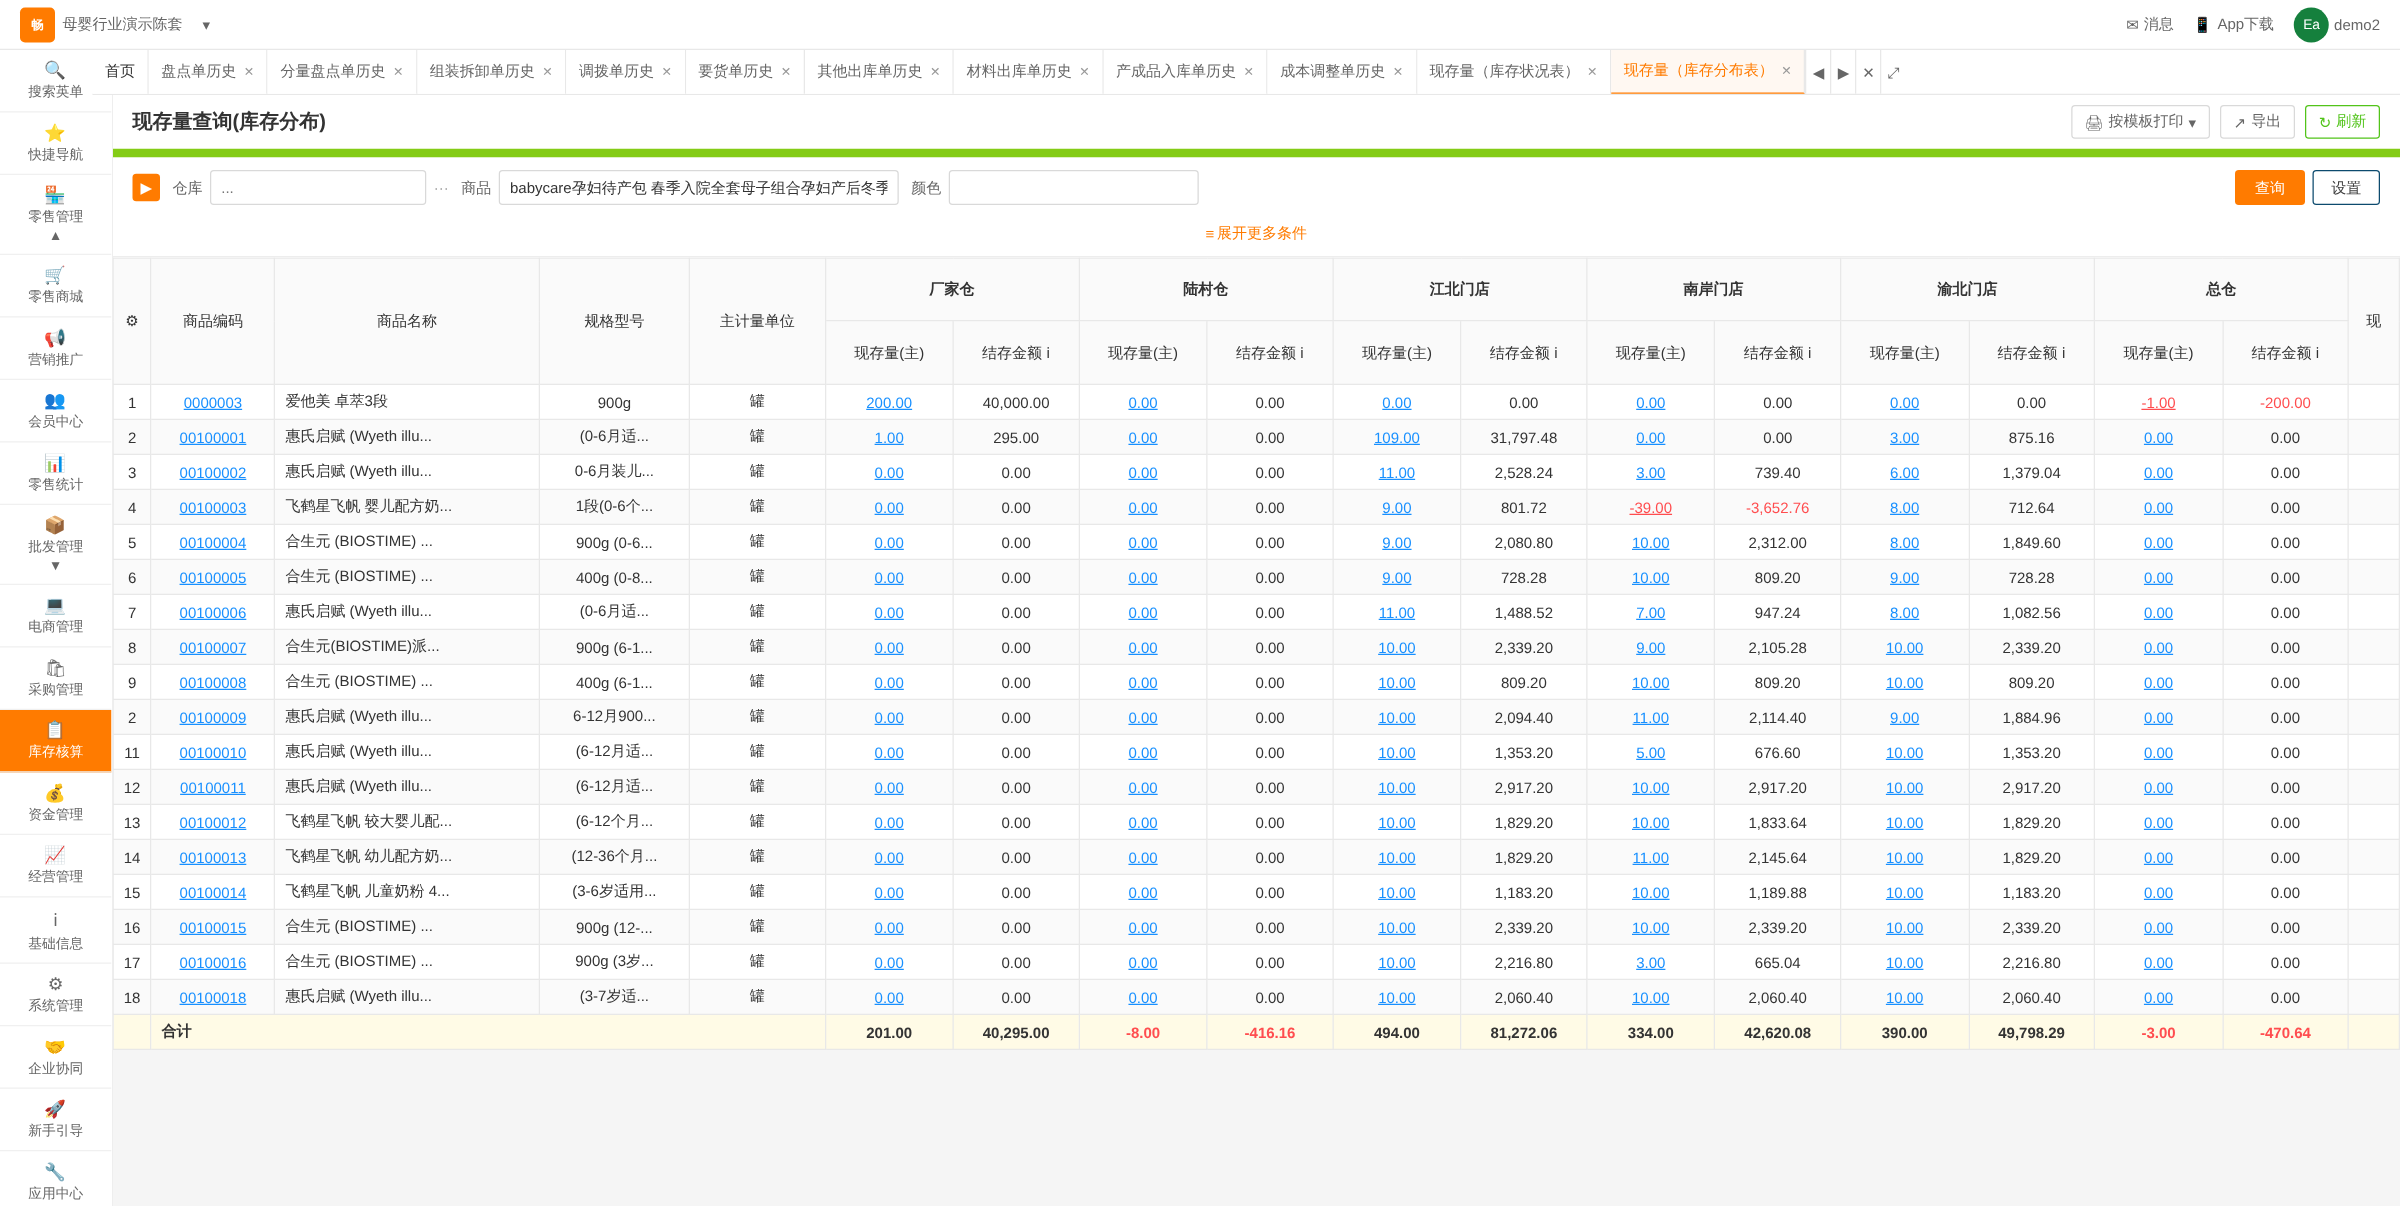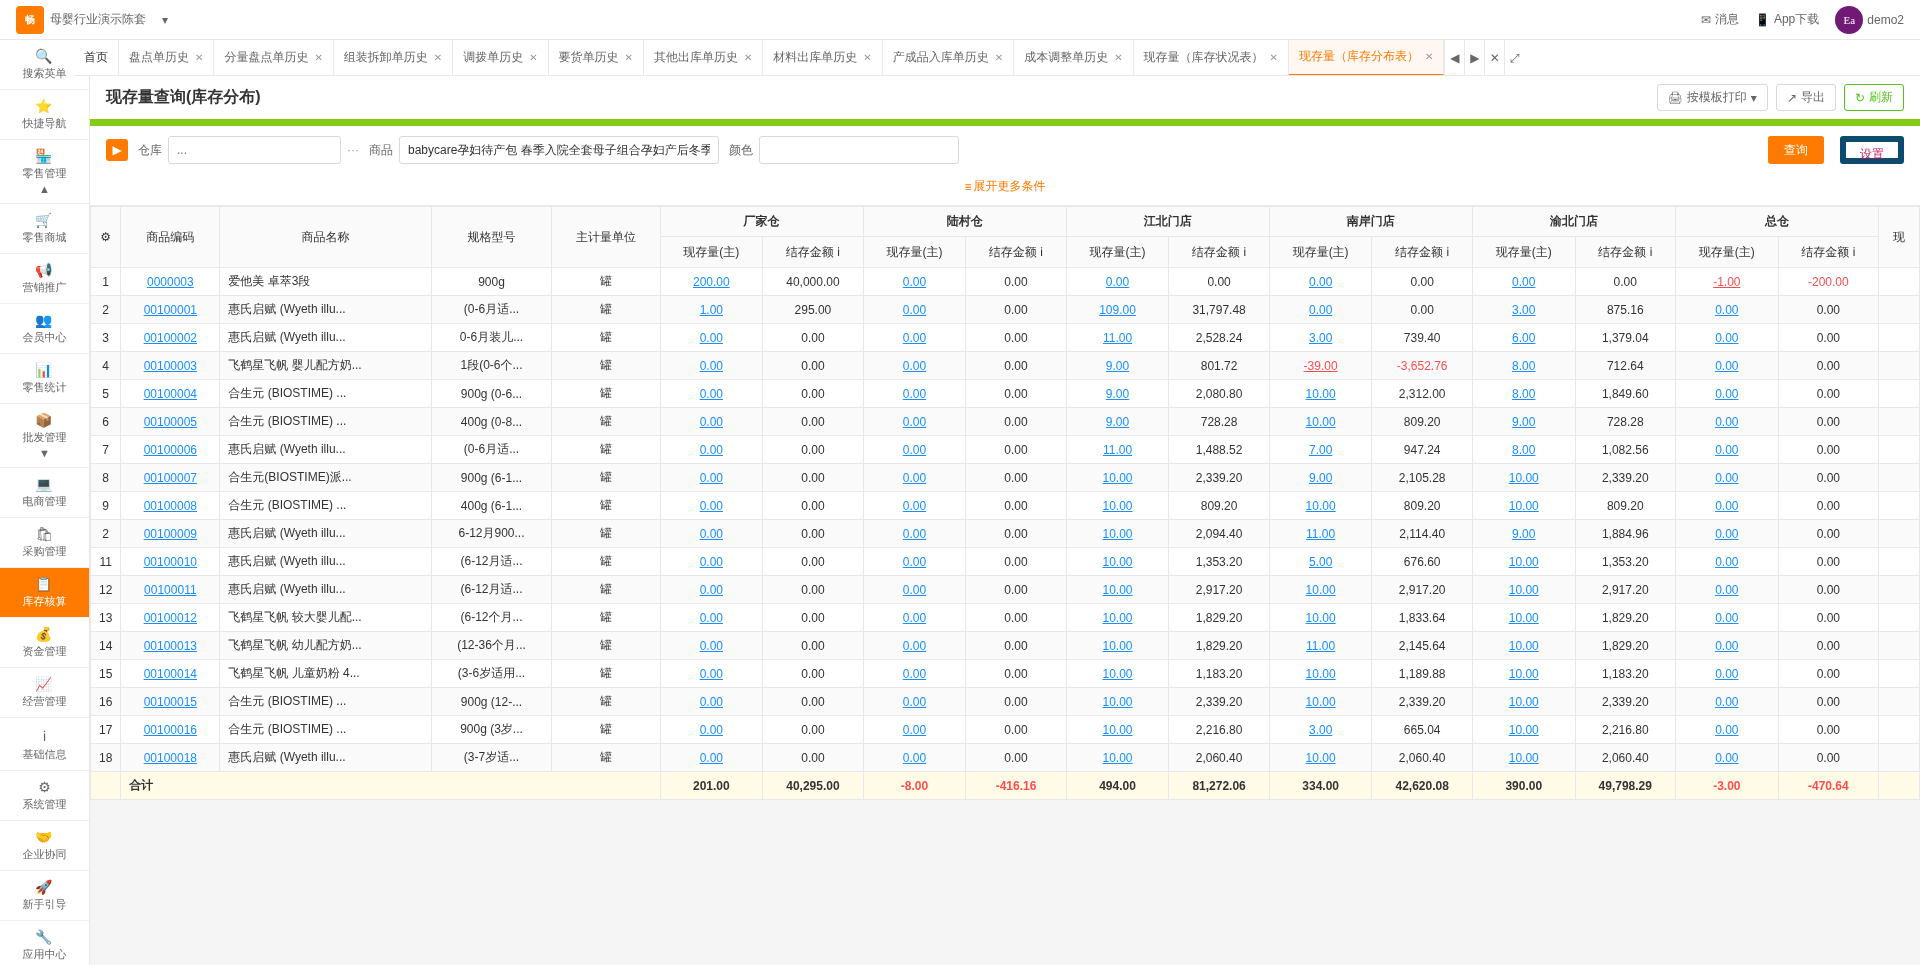--- a/index.html
+++ b/index.html
@@ -17,21 +17,21 @@
       position: fixed;
       top: 0; left: 0; right: 0;
       z-index: 100;
     }
     .top-bar-left { display: flex; align-items: center; gap: 8px; }
     .logo-area { display: flex; align-items: center; gap: 6px; }
     .logo-icon { width: 28px; height: 28px; background: #ff7b00; border-radius: 4px; display: flex; align-items: center; justify-content: center; color: #fff; font-size: 10px; font-weight: bold; }
     .store-selector { display: flex; align-items: center; gap: 16px; color: #666; cursor: pointer; }
     .top-bar-right { display: flex; align-items: center; gap: 16px; }
     .top-bar-right-item { display: flex; align-items: center; gap: 4px; color: #666; cursor: pointer; font-size: 12px; }
-    .avatar { width: 28px; height: 28px; background: #701a75; border-radius: 50%; display: flex; align-items: center; justify-content: center; color: #fff; font-size: 11px; font-family: Liberation Serif, serif; }
+    .avatar { width: 28px; height: 28px; background: #15803d; border-radius: 50%; display: flex; align-items: center; justify-content: center; color: #fff; font-size: 11px; }
 
     
     .tab-bar {
       position: fixed;
       top: 40px; left: 74px; right: 0;
       height: 36px;
       background: #fff;
       display: flex;
       align-items: center;
       border-bottom: 1px solid #e8e8e8;
@@ -147,45 +147,45 @@
       color: #fff;
       border: none;
       border-radius: 3px;
       padding: 5px 16px;
       cursor: pointer;
       font-size: 12px;
       height: 28px;
     }
     .btn-setting {
       background: #fff;
-      color: #be185d;
-      border: 6px solid #0c4a6e;
+      color: #404040;
+      border: 1px solid #0c4a6e;
       border-radius: 3px;
       padding: 4px 14px;
       cursor: pointer;
       font-size: 12px;
       height: 28px;
     }
-    .filter-right { display: flex; gap: 16px; margin-left: auto; }
+    .filter-right { display: flex; gap: 6px; margin-left: auto; }
 
     
     .table-container {
       background: #fff;
       margin: 0;
       overflow: auto;
     }
     table {
       width: 100%;
       border-collapse: collapse;
       font-size: 12px;
     }
     thead tr th {
       background: #fafafa;
       border: 1px solid #e8e8e8;
-      padding: 6px 8px;
+      padding: 16px 8px;
       text-align: center;
       color: #333;
       font-weight: normal;
       white-space: nowrap;
     }
     thead tr th.group-header {
       background: #fafafa;
       font-weight: bold;
     }
     tbody tr td {

